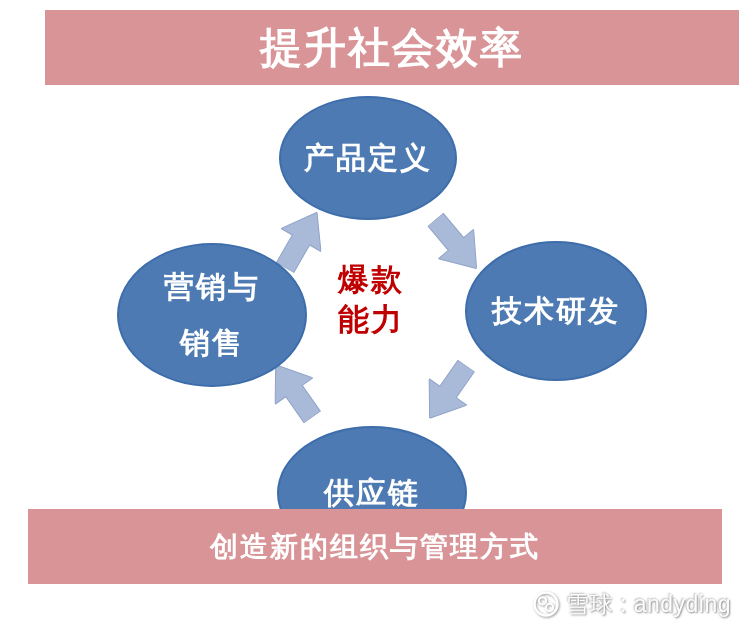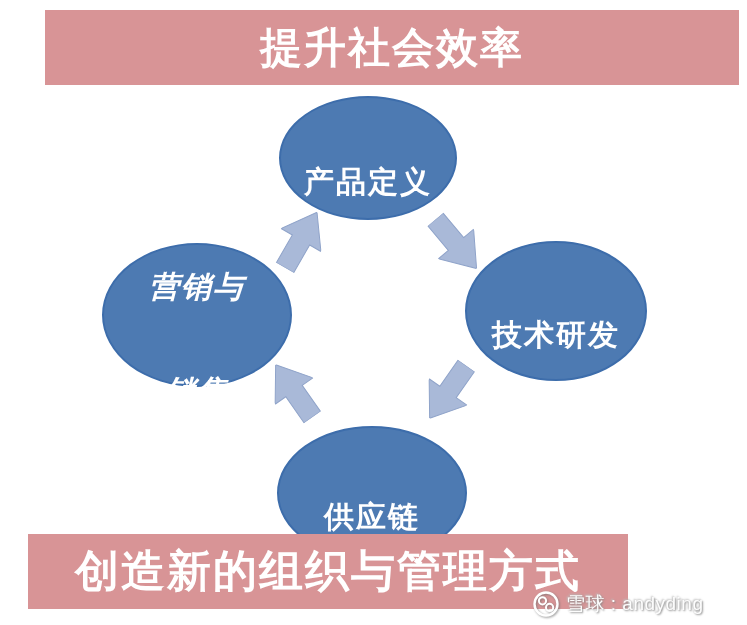--- a/index.html
+++ b/index.html
@@ -21,40 +21,40 @@
   .banner{
     position:absolute;
     background:var(--banner);
     color:#fff;
     font-weight:bold;
     display:flex;align-items:center;justify-content:center;
     text-align:center;
     letter-spacing:2px;
   }
   .banner.top{left:45px;top:10px;width:694px;height:75px;font-size:42px;}
-  .banner.bottom{left:28px;top:534px;width:600px;height:75px;font-size:44px;}
+  .banner.bottom{left:28px;top:509px;width:694px;height:75px;font-size:28px;}
   .node{
     position:absolute;
     background:var(--node-fill);
     border:2px solid var(--node-border);
     border-radius:50%;
     color:#fff;
     font-weight:bold;
     font-size:30px;
     display:flex;flex-direction:column;align-items:center;justify-content:center;
     text-align:center;
     box-sizing:border-box;
     letter-spacing:2px;
   }
-  .node span{display:block;line-height:1;margin-top:48px;}
+  .node span{display:block;line-height:1;}
   .node.two-line{gap:26px;}
   .node.n-top{left:279px;top:96px;width:178px;height:124px;}
   .node.n-right{left:465px;top:241px;width:182px;height:140px;}
   .node.n-bottom{left:277px;top:426px;width:190px;height:134px;}
-  .node.n-left{left:102px;top:243px;width:190px;height:144px;font-style:italic;}
+  .node.n-left{left:117px;top:243px;width:190px;height:144px;}
   .center-label{
     position:absolute;
     left:311px;top:264px;width:120px;
     color:var(--center-text);
     font-weight:bold;
     font-size:31px;
     display:flex;flex-direction:column;align-items:center;gap:9px;
     text-align:center;
     letter-spacing:2px;
   }
@@ -73,21 +73,21 @@
     left:531px;top:586px;height:36px;
     display:flex;align-items:center;gap:5px;
     z-index:5;
   }
   .watermark .logo{
     width:30px;height:30px;
     filter:drop-shadow(1px 1px 1px rgba(110,110,110,.7));
   }
   .watermark .wm-text{
     color:#fdfdfd;
-    font-size:19px;
+    font-size:23px;
     letter-spacing:0.5px;
     text-shadow:1px 1px 2px #8a8a8a,-1px -1px 2px #bdbdbd;
     white-space:nowrap;
   }
 </style>
 </head>
 <body>
 
 <div class="canvas">
 
@@ -118,20 +118,24 @@
 
   <div class="node n-bottom two-line">
     <span>供应链</span>
   </div>
 
   <div class="node n-left two-line">
     <span>营销与</span>
     <span>销售</span>
   </div>
 
+  <div class="center-label">
+    <span>爆款</span>
+    <span>能力</span>
+  </div>
 
   <div class="banner bottom">
     <span>创造新的组织与管理方式</span>
   </div>
 
   <div class="watermark">
     <svg class="logo" viewBox="0 0 30 30" aria-hidden="true">
       <circle cx="15" cy="15" r="11.5" fill="none" stroke="#ffffff" stroke-width="2.4"></circle>
       <circle cx="11.5" cy="11.8" r="3.6" fill="none" stroke="#ffffff" stroke-width="2"></circle>
       <circle cx="18.6" cy="18.4" r="3.6" fill="none" stroke="#ffffff" stroke-width="2"></circle>

